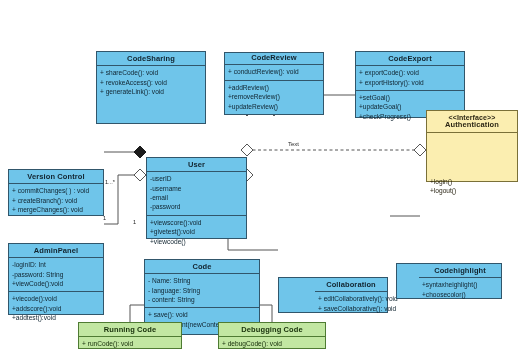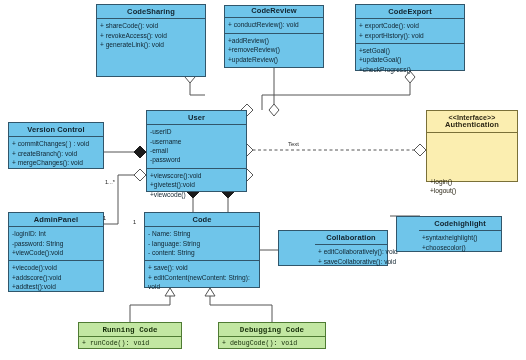--- a/index.html
+++ b/index.html
@@ -29,23 +29,23 @@
   }
   .umlclass {
     position: absolute;
     box-sizing: border-box;
     border: 1px solid #3d4d5c;
     background: #6fc5ea;
     display: flex;
     flex-direction: column;
     z-index: 5;
   }
-  .umlclass.blue   { background: #6fc5ea; border-color: #31566b; }
+  .umlclass.blue   { background: #6fc5ea; border-color: #31566b; margin-top: 47px; }
   .umlclass.yellow { background: #fbeeb0; border-color: #7a7038; }
-  .umlclass.green  { background: #c2e7a2; border-color: #4f7b33; font-family: Liberation Mono, monospace; }
+  .umlclass.green  { background: #c2e7a2; border-color: #4f7b33; }
 
   .cls-title {
     text-align: center;
     font-weight: bold;
     font-size: 7.5px;
     line-height: 1.1;
     padding: 2.5px 2px 2.5px 2px;
     color: #11232e;
     border-bottom: 1px solid #31566b;
     letter-spacing: 0.1px;
@@ -206,21 +206,21 @@
     <div class="cls-title">
       <span class="stereo">&lt;&lt;Interface&gt;&gt;</span>
       <span>Authentication</span>
     </div>
     <div class="cls-sec grow">
       <div>+login()</div>
       <div>+logout()</div>
     </div>
   </div>
 
-  <div class="umlclass blue" style="left:8px; top:212px; width:96px; height:80px;">
+  <div class="umlclass blue" style="left:8px; top:196px; width:96px; height:72px;">
     <div class="cls-title">AdminPanel</div>
     <div class="cls-sec">
       <div>-loginID: Int</div>
       <div>-password: String</div>
       <div>+viewCode():void</div>
     </div>
     <div class="cls-sec grow">
       <div>+viecode():void</div>
       <div>+addscore():void</div>
       <div>+addtest():void</div>

